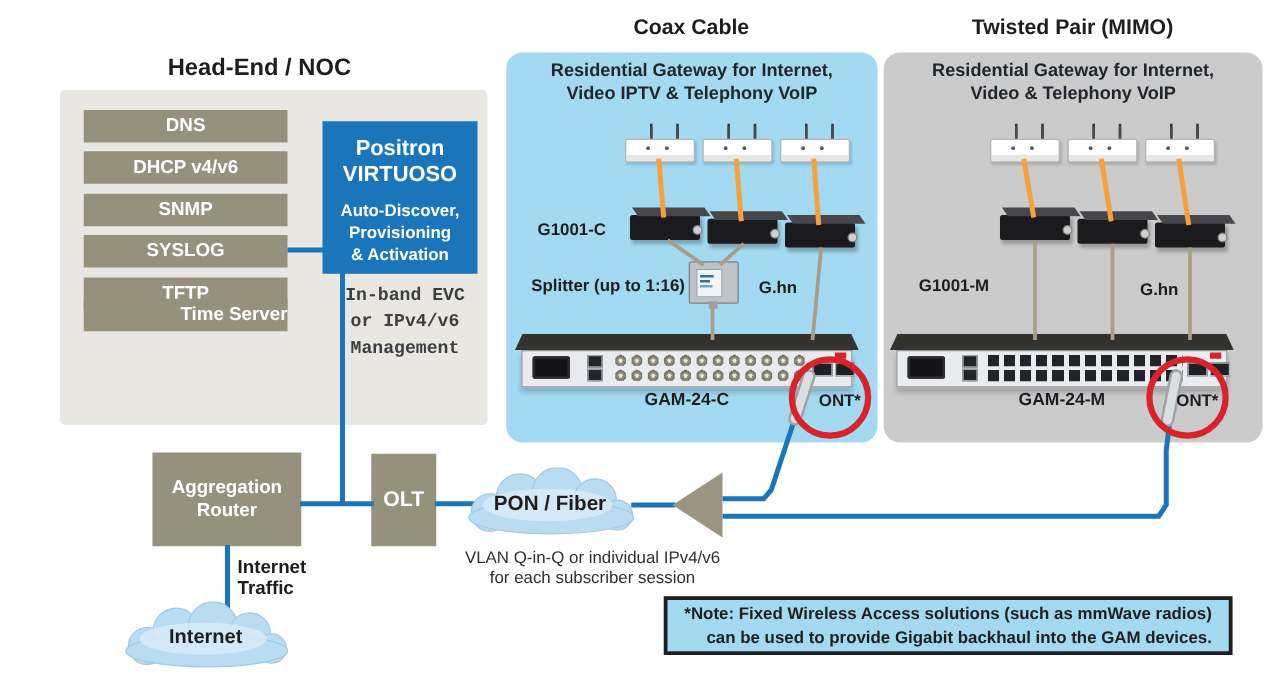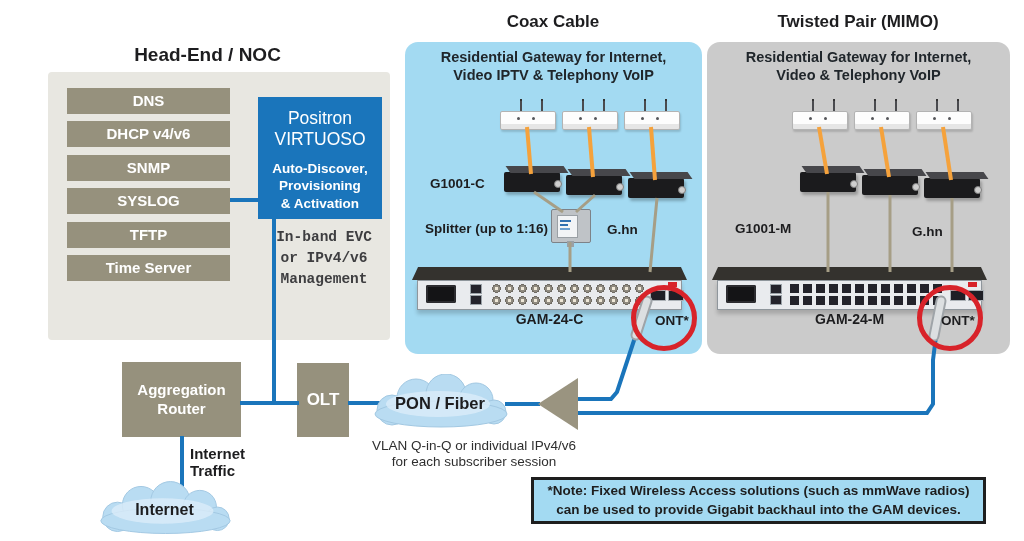--- a/index.html
+++ b/index.html
@@ -14,21 +14,21 @@
 
   .panel{border-radius:13px;}
   .panel.headend{background:#e8e7e1;border-radius:4px;}
   .panel.coax{background:#a3daf2;}
   .panel.twisted{background:#cbcbcb;}
   .panel-hdr{font-weight:700;font-size:14.5px;line-height:1.25;color:#20262b;}
 
   .srv{width:163px;height:26px;background:#96917d;color:#ffffff;font-weight:700;
        font-size:15px;line-height:26px;text-align:center;}
   .bluebox{background:#1a75bb;color:#ffffff;text-align:center;}
-  .v-name{font-weight:400;font-size:17.5px;line-height:1.22;padding-top:11px;}
+  .v-name{font-weight:700;font-size:17.5px;line-height:1.22;padding-top:11px;}
   .v-sub{font-weight:700;font-size:13.5px;line-height:1.3;margin-top:9px;}
   .inband{font-weight:700;font-size:14.5px;line-height:1.45;color:#3e3e40;}
 
   .tanbox{background:#96917d;color:#ffffff;font-weight:700;display:flex;
           align-items:center;justify-content:center;line-height:1.25;}
 
   .lbl{font-weight:700;font-size:13.5px;color:#1d1d1f;}
 
   
   .gw{width:54px;height:18px;}
@@ -70,21 +70,21 @@
              background-size:100% 9px,100% 9px;background-position:0 1px,0 13px;background-repeat:no-repeat,no-repeat;}
   .sfp{position:absolute;width:14px;height:9px;background:#1f1f26;border:1px solid #aab0b5;top:9px;}
   .swlogo{position:absolute;right:4px;top:1px;width:9px;height:5px;background:#d8232a;}
 
   .ont-circle{border:5px solid #d8232a;border-radius:50%;width:66px;height:66px;box-sizing:border-box;}
   .ont-lbl{font-weight:700;font-size:13.5px;color:#1d1d1f;}
 
   .cloud-lbl{font-weight:700;font-size:16px;color:#1d1d1f;}
   .vlan{font-size:13.5px;line-height:1.2;color:#2f2f2f;font-weight:400;}
   .note{background:#a3daf2;border:3px solid #1e1e1e;font-weight:700;font-size:13.5px;
-        line-height:1.4;color:#1e1e1e;display:flex;align-items:center;justify-content:center;}
+        line-height:1.4;color:#1e1e1e;display:flex;align-items:center;justify-content:center;text-align:right;}
   svg{display:block;}
 </style>
 </head>
 <body>
 
 <div class="canvas">
 
   <div class="abs main-title ctr" style="left:100px;top:44px;width:215px;">Head-End / NOC</div>
   <div class="abs sec-title ctr" style="left:455px;top:12px;width:196px;">Coax Cable</div>
   <div class="abs sec-title ctr" style="left:760px;top:12px;width:196px;">Twisted Pair (MIMO)</div>
@@ -96,21 +96,21 @@
   <div class="abs panel-hdr pre ctr" style="left:405px;top:48px;width:297px;">Residential Gateway for Internet,
 Video IPTV &amp; Telephony VoIP</div>
   <div class="abs panel-hdr pre ctr" style="left:707px;top:48px;width:303px;">Residential Gateway for Internet,
 Video &amp; Telephony VoIP</div>
 
   <div class="abs srv" style="left:67px;top:88px;">DNS</div>
   <div class="abs srv" style="left:67px;top:121px;">DHCP v4/v6</div>
   <div class="abs srv" style="left:67px;top:155px;">SNMP</div>
   <div class="abs srv" style="left:67px;top:188px;">SYSLOG</div>
   <div class="abs srv" style="left:67px;top:222px;">TFTP</div>
-  <div class="abs srv" style="left:67px;top:255px;">Time Server</div>
+  <div class="abs srv" style="left:67px;top:239px;text-align:right;">Time Server</div>
 
   <div class="abs bluebox" style="left:258px;top:97px;width:124px;height:122px;">
     <div class="v-name pre">Positron
 VIRTUOSO</div>
     <div class="v-sub pre">Auto-Discover,
 Provisioning
 &amp; Activation</div>
   </div>
   <div class="abs inband pre ctr" style="left:262px;top:227px;width:124px;font-family:Liberation Mono, monospace;">In-band EVC
 or IPv4/v6

